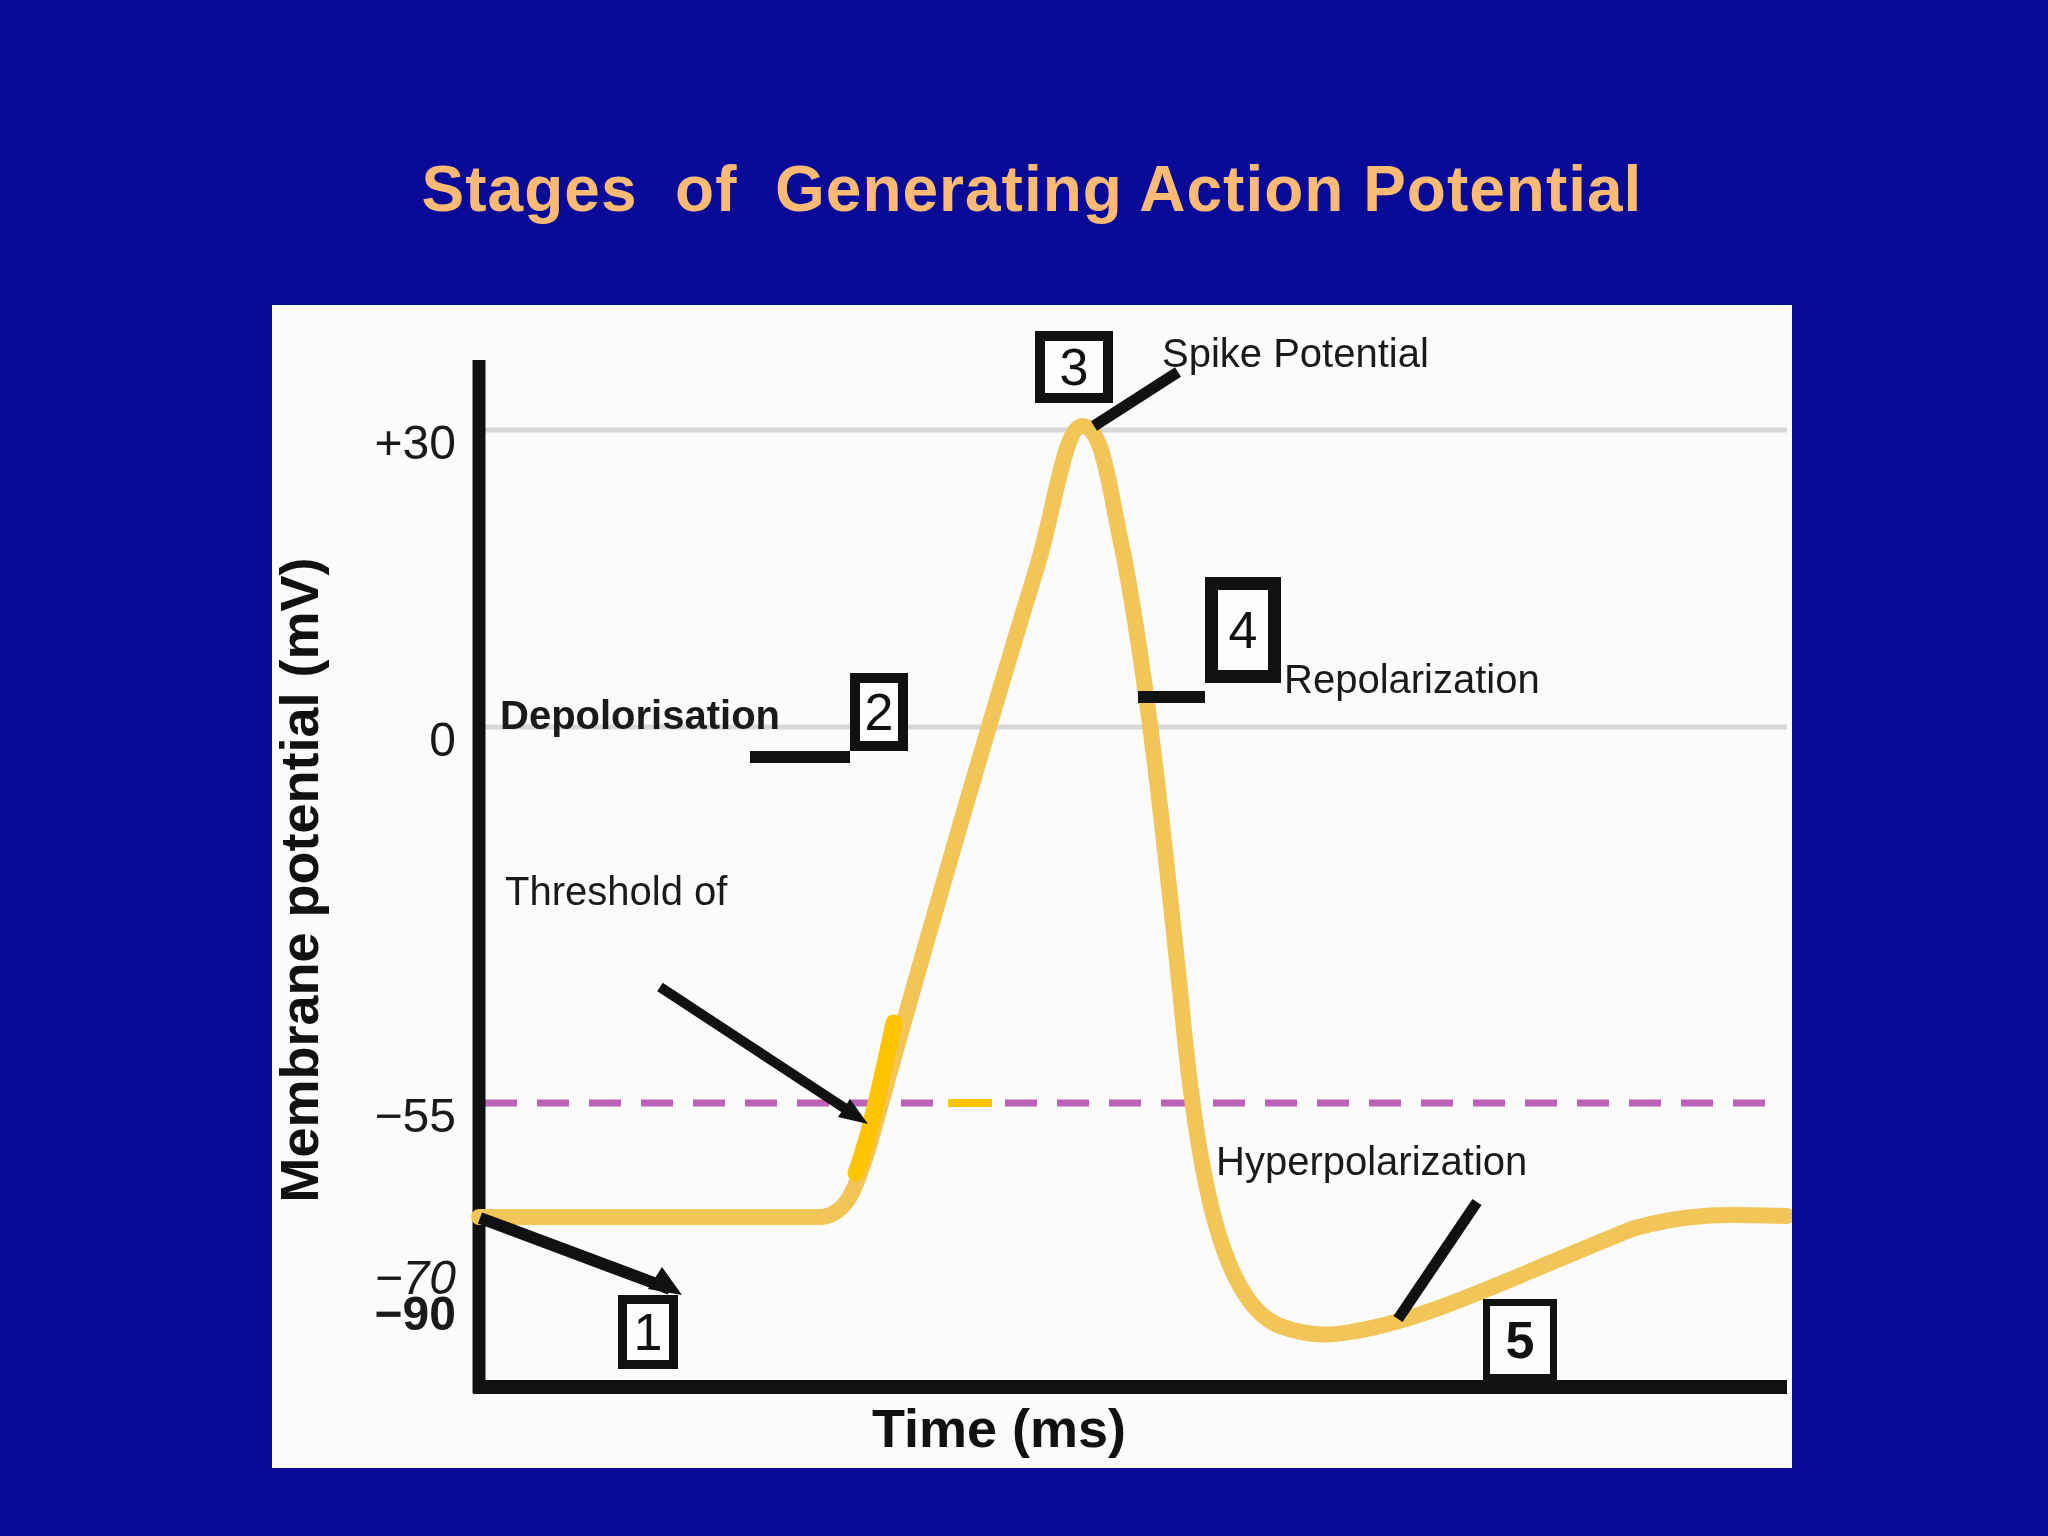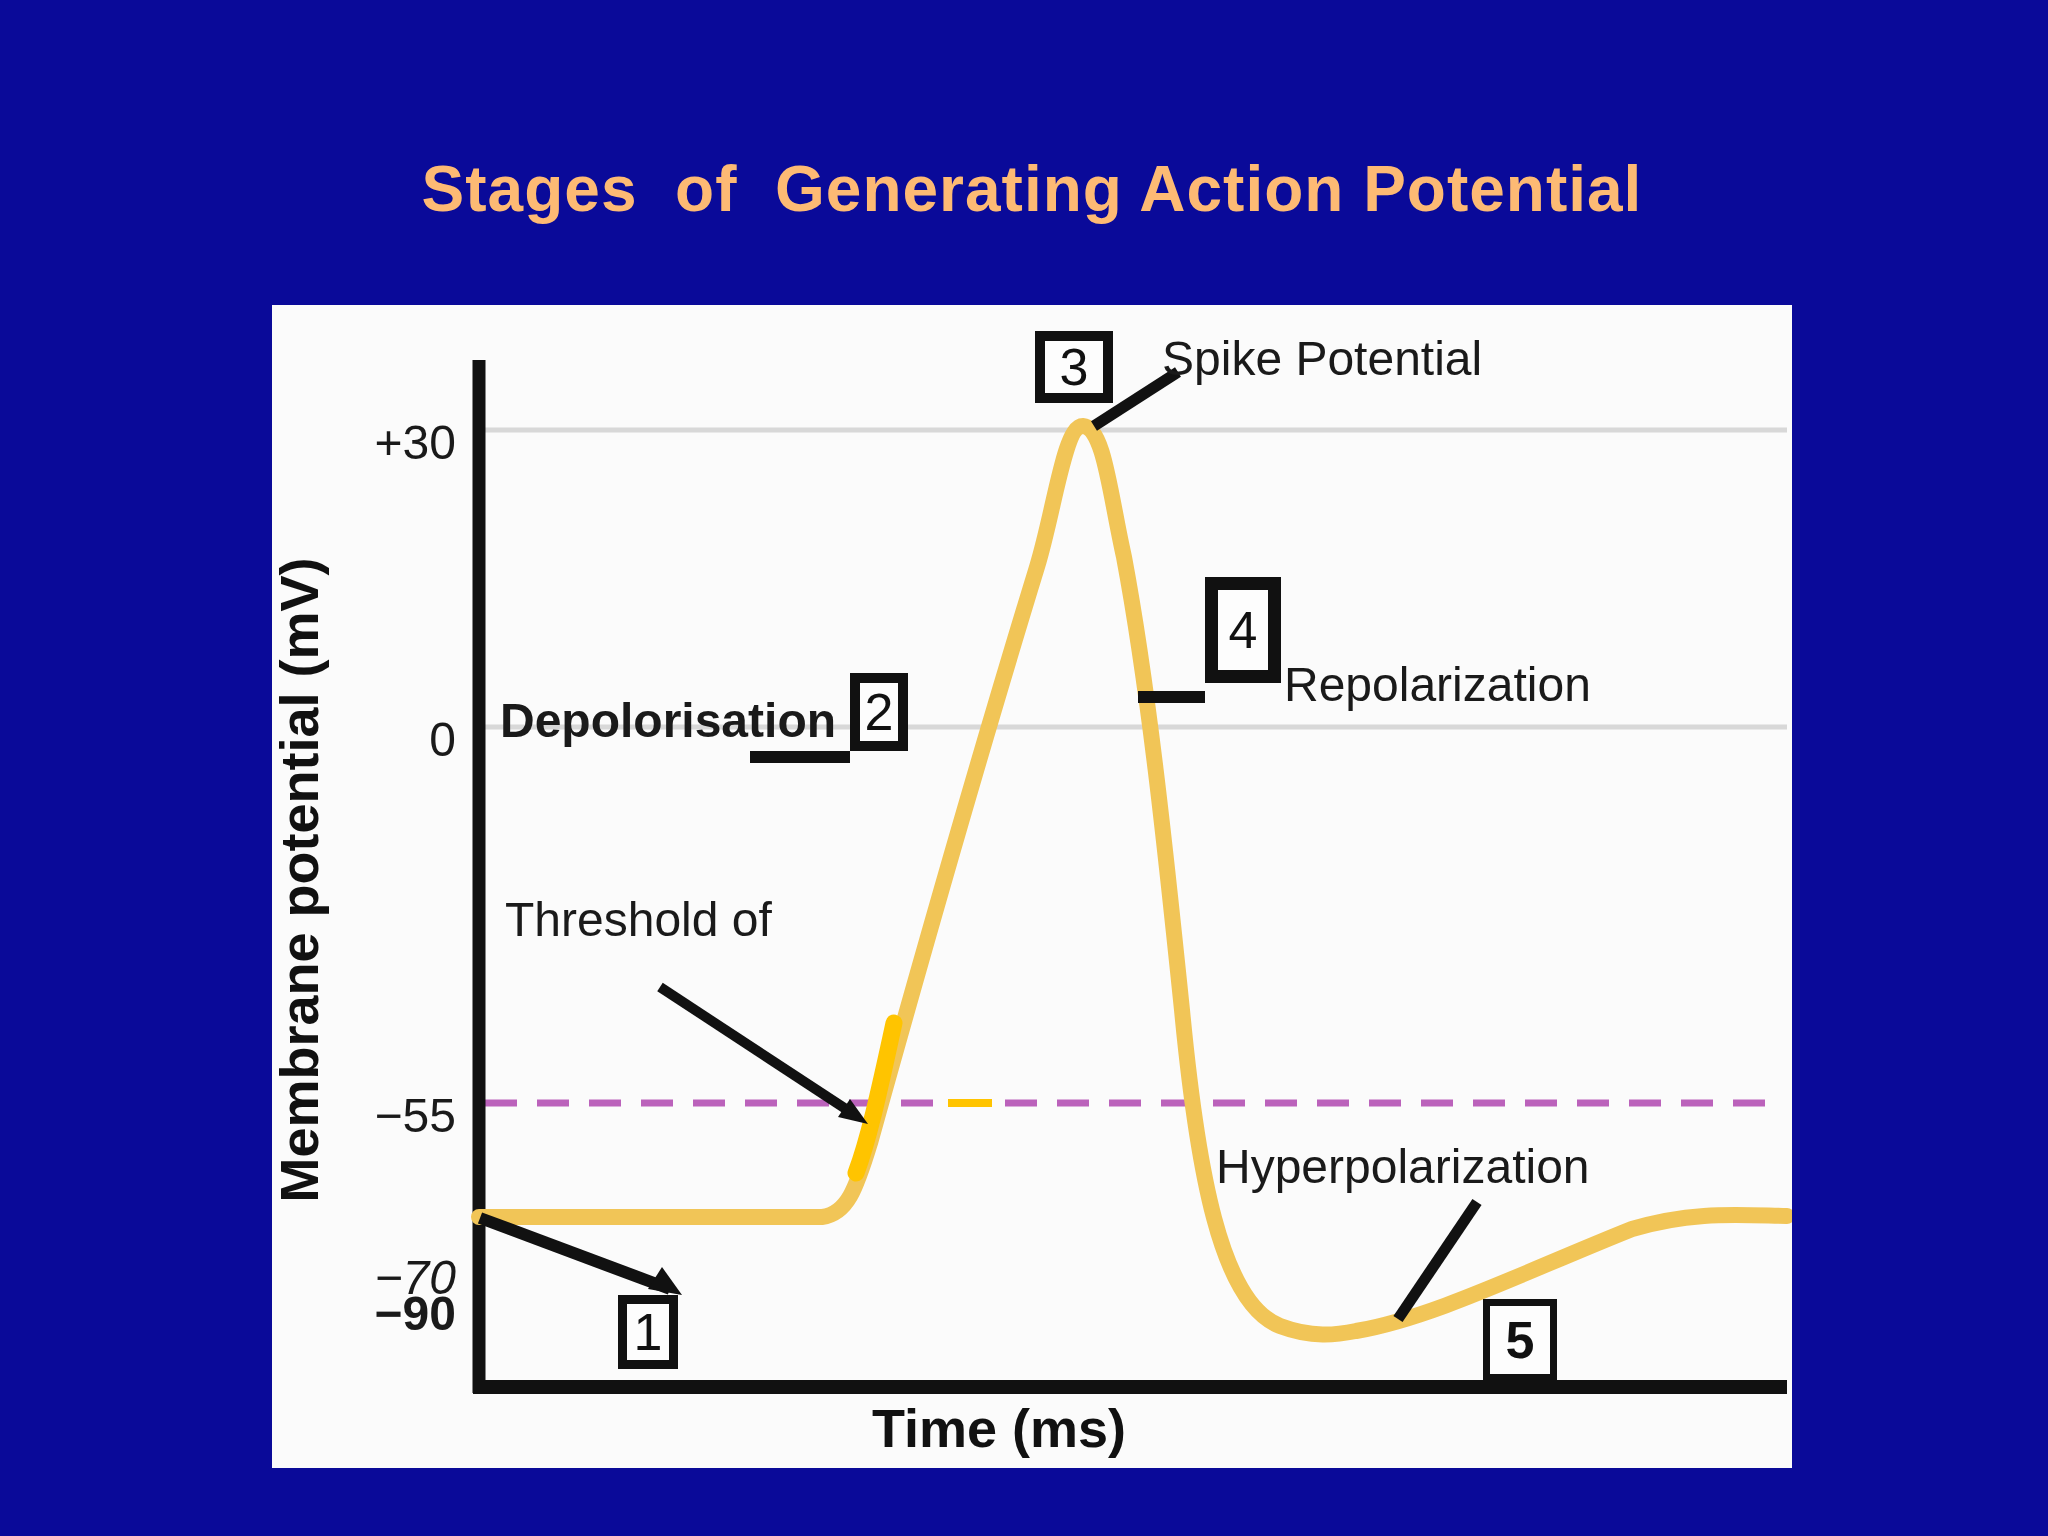--- a/index.html
+++ b/index.html
@@ -10,21 +10,21 @@
   .panel{position:absolute;left:272px;top:305px;width:1520px;height:1163px;background:#fbfbfb;}
   .panel svg{position:absolute;left:0;top:0;width:1520px;height:1163px;}
   .ytick{position:absolute;left:24px;width:160px;text-align:right;font-size:48px;color:#1a1a1a;line-height:56px;margin-top:13px;}
   .ytick.b{font-weight:bold;}
   .ylab{position:absolute;left:27px;top:575px;transform:translate(-50%,-50%) rotate(-90deg);
         white-space:nowrap;font-size:54px;font-weight:bold;color:#111;}
   .xlab{position:absolute;left:600px;top:1092px;width:750px;text-align:left;
         font-size:54px;font-weight:bold;color:#111;}
   .stagebox{position:absolute;background:#fdfdfd;border:9px solid #111;display:flex;
             align-items:center;justify-content:center;font-size:52px;color:#111;box-sizing:border-box;}
-  .lbl{position:absolute;font-size:48px;color:#1a1a1a;white-space:nowrap;}
+  .lbl{position:absolute;font-size:40px;color:#1a1a1a;white-space:nowrap;}
   .lbl.b{font-weight:bold;}
   .thresh{line-height:72px;white-space:normal;width:360px;}
 </style>
 </head>
 <body>
 
 <div class="slide">
 
   <div class="title">Stages  of  Generating Action Potential</div>
 
@@ -85,19 +85,19 @@
     <div class="stagebox" style="left:933px;top:272px;width:76px;height:106px;border-width:13px;">
       <span>4</span>
       </div>
     <div class="stagebox" style="left:1211px;top:994px;width:74px;height:82px;border-width:7px;font-weight:bold;">
       <span>5</span>
       </div>
 
     <div class="lbl" style="left:890px;top:26px;">Spike Potential</div>
     <div class="lbl" style="left:1012px;top:352px;">Repolarization</div>
     <div class="lbl b" style="left:228px;top:388px;">Depolorisation</div>
-    <div class="lbl thresh" style="left:233px;top:550px;margin-top:29px;">
+    <div class="lbl thresh" style="left:233px;top:550px;">
       <div>Threshold of</div>
     </div>
     <div class="lbl" style="left:944px;top:834px;">Hyperpolarization</div>
 
   </div>
 </div>
 
 </body></html>

